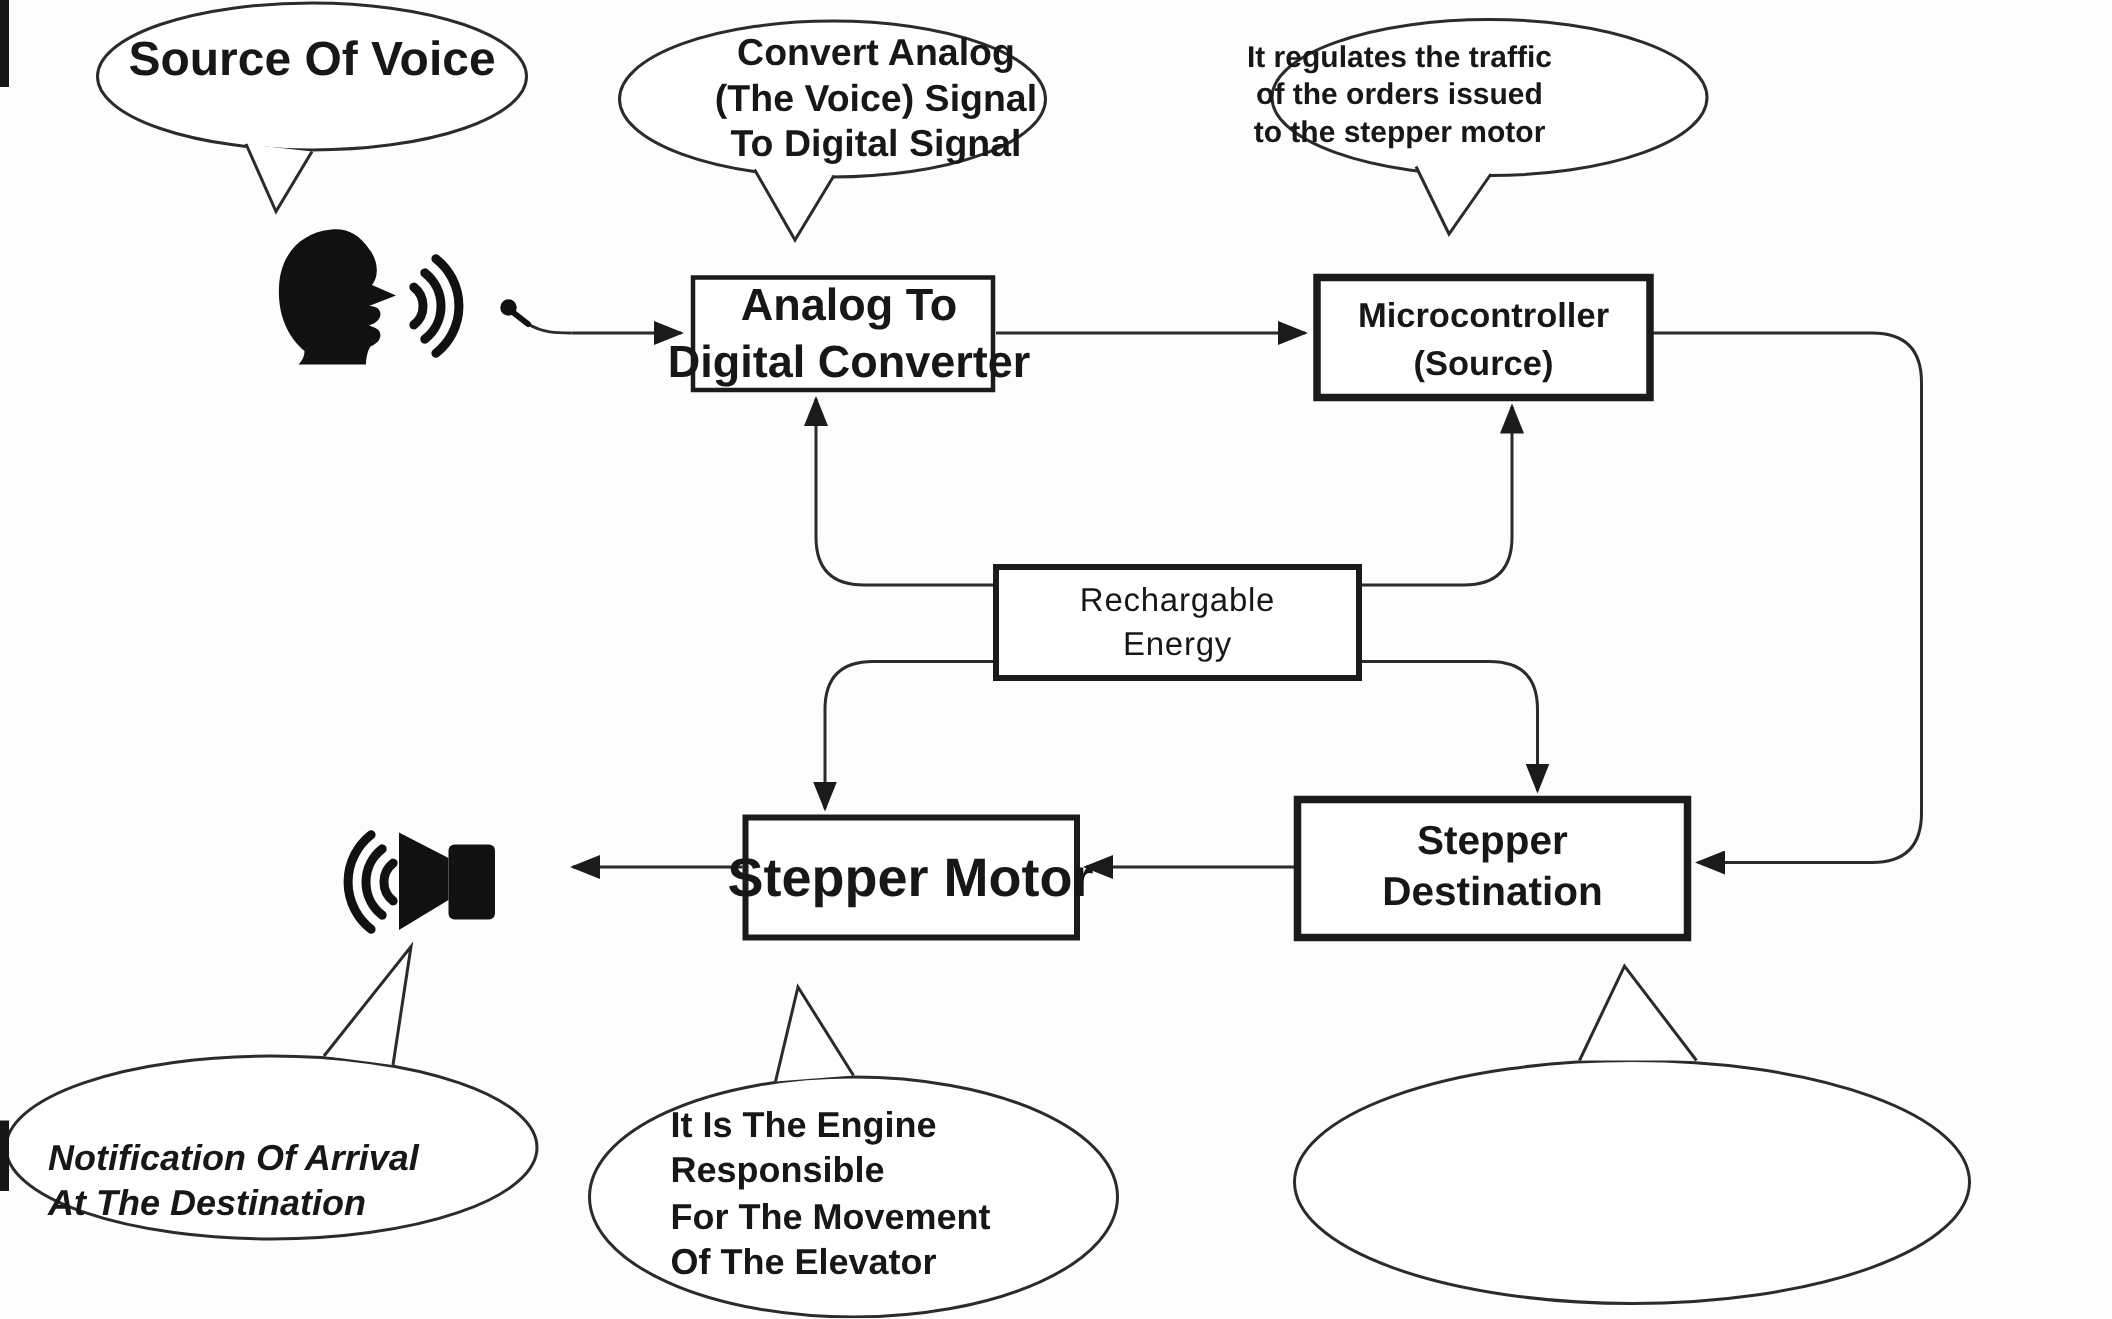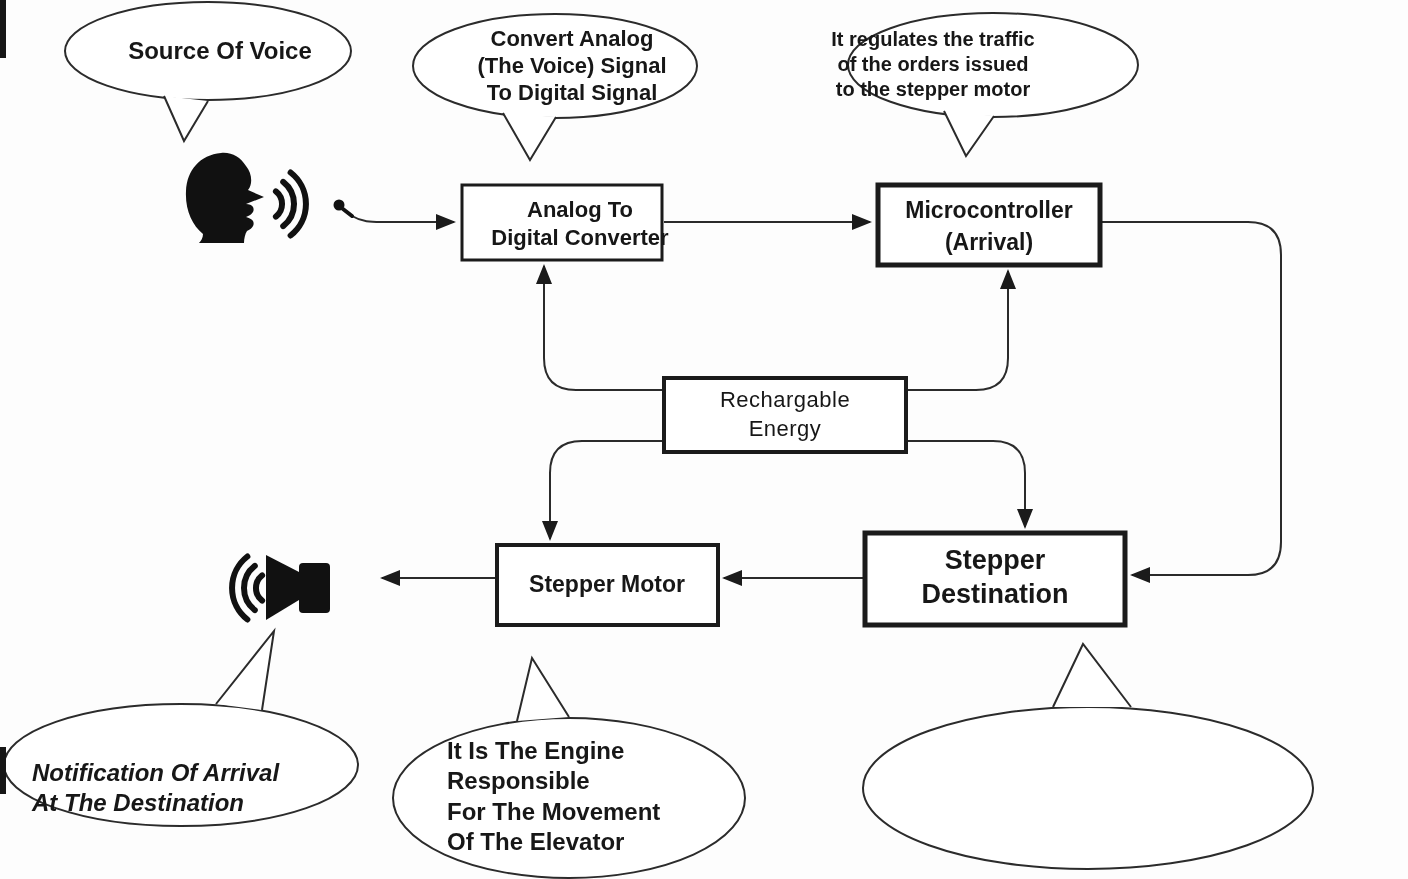--- a/index.html
+++ b/index.html
@@ -104,46 +104,46 @@
     <path d="M 254.8 565.9 A 28 28 0 0 0 254.8 610.1"></path>
     <path d="M 247.4 556.5 A 40 40 0 0 0 247.4 619.5"></path>
   </g>
 
   <g fill="#161616">
     <rect x="0" y="0" width="6" height="58"></rect>
     <rect x="0" y="747" width="6" height="47"></rect>
   </g>
 </svg>
 
-<div class="lbl" style="left:208px;top:51px;font-size:24px;margin-left:12px;">Source Of Voice</div>
+<div class="lbl" style="left:208px;top:39px;font-size:32px;">Source Of Voice</div>
 
-<div class="lbl" style="left:572px;top:66px;font-size:22px;line-height:1.22;">Convert Analog
+<div class="lbl" style="left:584px;top:66px;font-size:25px;line-height:1.22;">Convert Analog
 (The Voice) Signal
 To Digital Signal</div>
 
 <div class="lbl" style="left:933px;top:64px;font-size:20px;line-height:1.25;">It regulates the traffic
 of the orders issued
 to the stepper motor</div>
 
 <div class="lbl la" style="left:32px;top:788px;font-size:24px;line-height:1.25;font-style:italic;">Notification Of Arrival
 At The Destination</div>
 
 <div class="lbl la" style="left:447px;top:797px;font-size:24px;line-height:1.27;">It Is The Engine
 Responsible
 For The Movement
 Of The Elevator</div>
 
 
-<div class="lbl" style="left:580px;top:223px;font-size:22px;line-height:1.25;">Analog To
+<div class="lbl" style="left:566px;top:223px;font-size:30px;line-height:1.25;">Analog To
 Digital Converter</div>
 
 <div class="lbl" style="left:989px;top:226px;font-size:23px;line-height:1.4;">Microcontroller
-(Arrival)</div>
+(Source)</div>
 
 <div class="lbl w400" style="left:785px;top:415px;font-size:22px;line-height:1.3;">Rechargable
 Energy</div>
 
-<div class="lbl" style="left:607px;top:585px;font-size:23px;text-align:right;">Stepper Motor</div>
+<div class="lbl" style="left:607px;top:585px;font-size:36px;text-align:right;">Stepper Motor</div>
 
 <div class="lbl" style="left:995px;top:578px;font-size:27px;line-height:1.25;">Stepper
 Destination</div>
 
 </div>
 
 </body></html>

